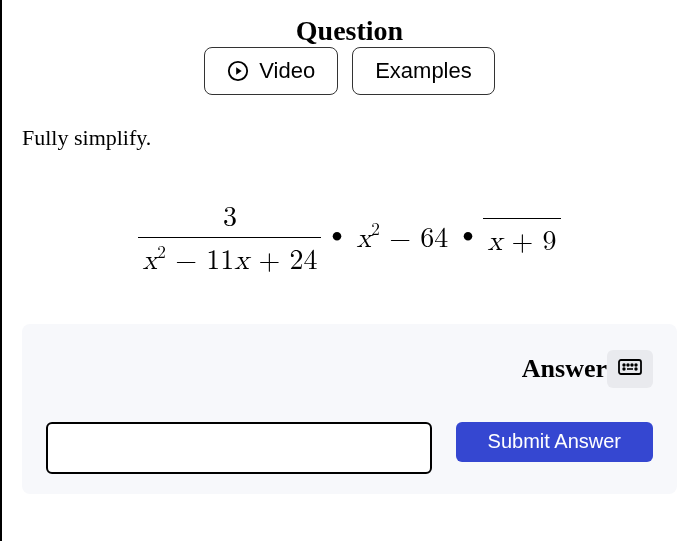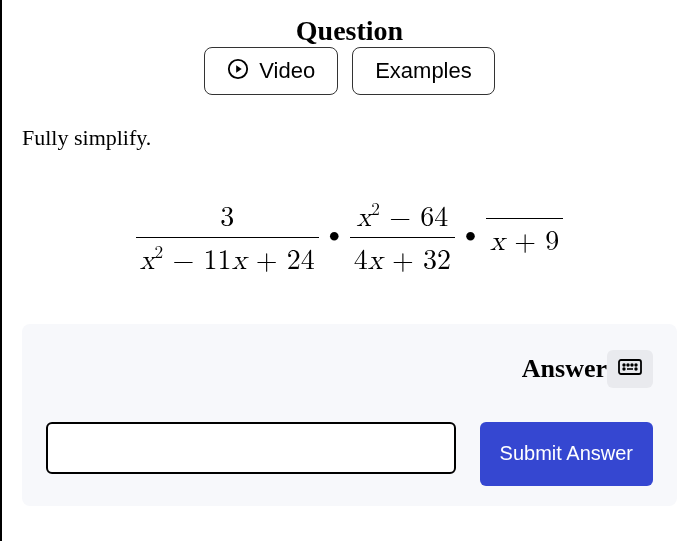--- a/index.html
+++ b/index.html
@@ -31,21 +31,21 @@
       gap: 14px;
     }
     .btn {
       font-family: -apple-system, BlinkMacSystemFont, 'Segoe UI', Arial, sans-serif;
       background: #fff;
       border: 1.5px solid #333;
       border-radius: 8px;
       padding: 10px 22px;
       font-size: 22px;
       display: flex;
-      align-items: flex-start;
+      align-items: center;
       gap: 10px;
       cursor: pointer;
     }
     .play-icon {
       display: inline-flex;
       align-items: center;
       justify-content: center;
     }
     .prompt {
       font-size: 22px;
@@ -130,23 +130,23 @@
       font-family: inherit;
       background: #fff;
     }
     .submit-btn {
       font-family: -apple-system, BlinkMacSystemFont, 'Segoe UI', Arial, sans-serif;
       background: #3547d1;
       color: #fff;
       border: none;
       border-radius: 6px;
       font-size: 20px;
-      padding: 0 20px;
+      padding: 0 32px;
       cursor: pointer;
-      height: 64px;
+      height: 40px;
     }
   </style>
 </head>
 <body>
 
 <div class="header-row">
   <div class="question-label">Question</div>
   <div class="buttons-right">
     <button class="btn">
       <span class="play-icon">
@@ -166,21 +166,20 @@
 <div class="prompt">Fully simplify.</div>
 
 <div class="math-row">
   <span class="frac">
     <span class="num">3</span>
     <span class="den"><span class="mi">x</span><sup>2</sup> − 11<span class="mi">x</span> + 24</span>
   </span>
   <span class="dot">•</span>
   <span class="frac">
     <span class="num"><span class="mi">x</span><sup>2</sup> − 64</span>
-    <span class="den">4<span class="mi">x</span> + 32</span>
   </span>
   <span class="dot">•</span>
   <span class="frac">
     <span class="den"><span class="mi">x</span> + 9</span>
   </span>
 </div>
 
 <div class="answer-panel">
   <div class="answer-header">
     <div class="answer-label">Answer</div>

